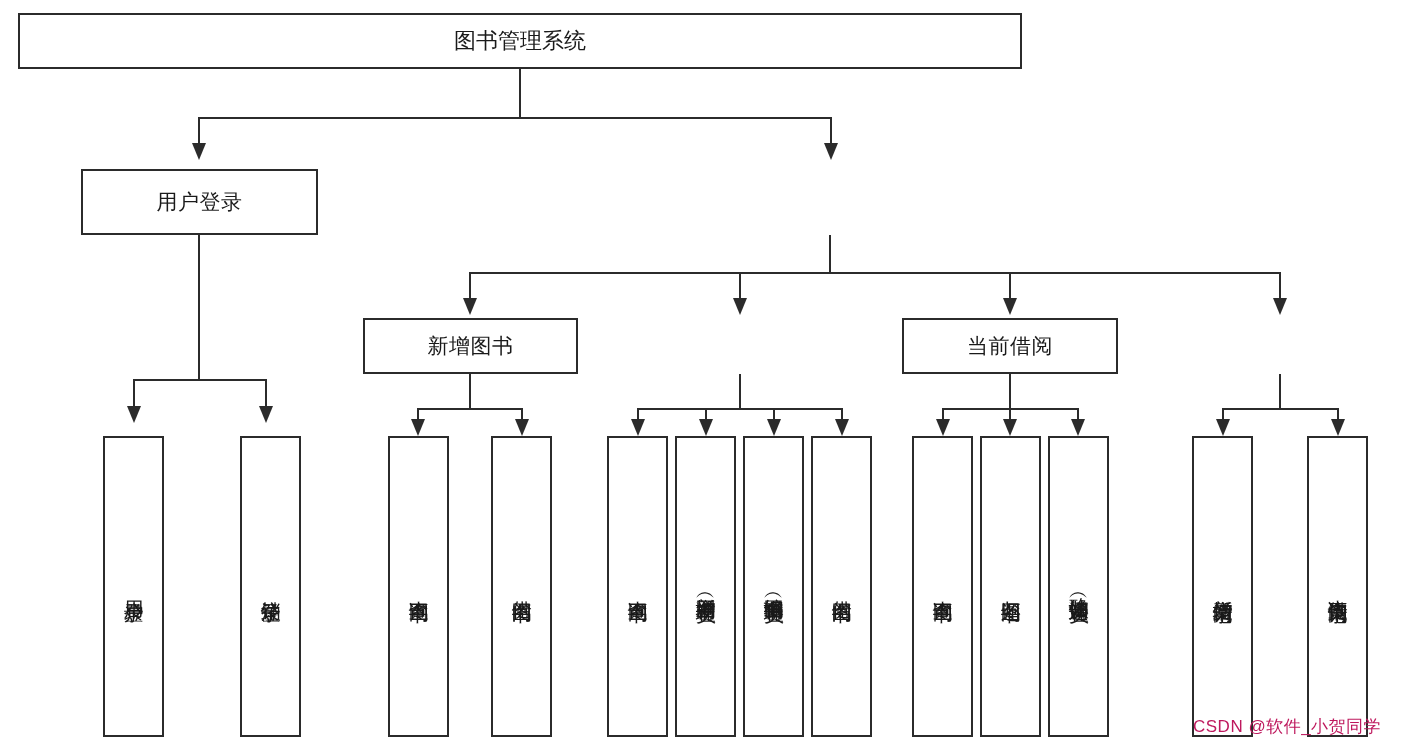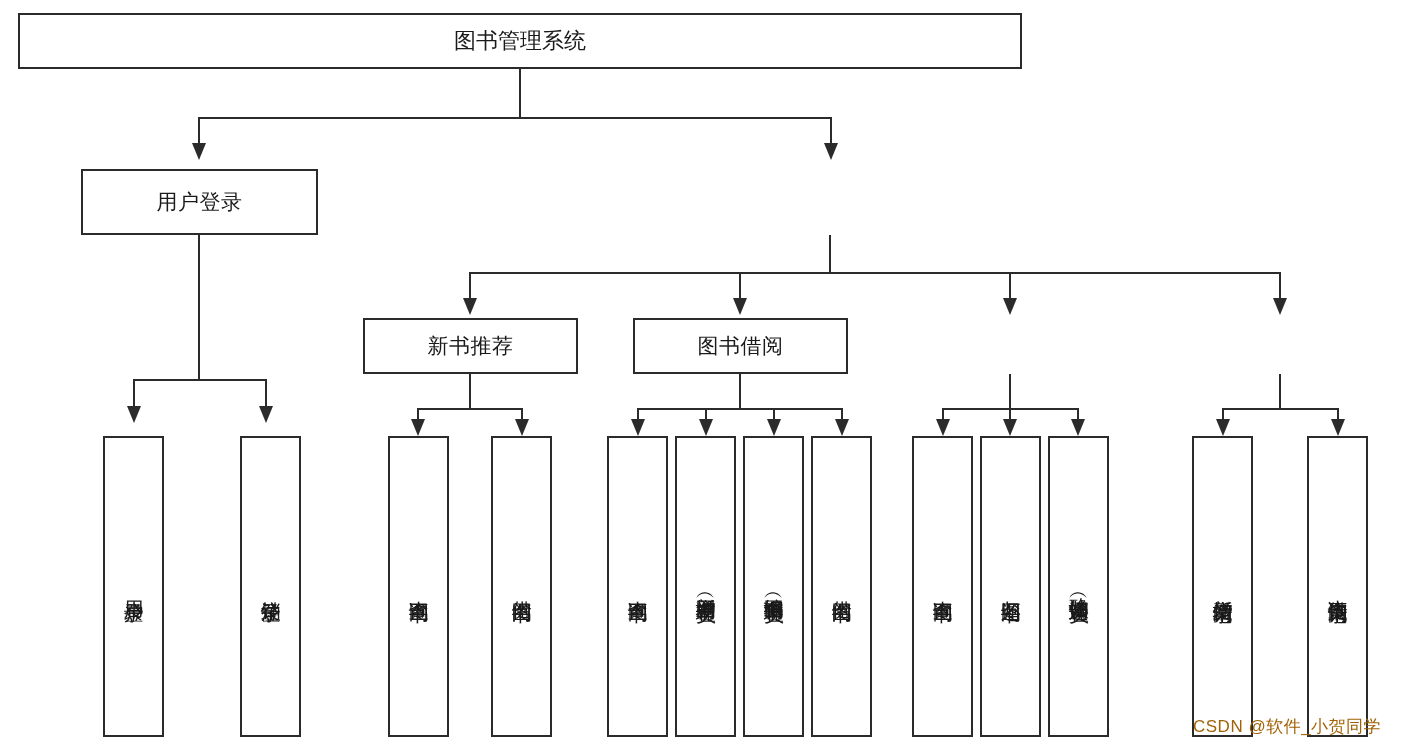--- a/index.html
+++ b/index.html
@@ -57,21 +57,21 @@
     position: absolute;
     width: 0;
     height: 0;
     border-left: 7px solid transparent;
     border-right: 7px solid transparent;
     border-top: 17px solid #2b2b2b;
   }
   .watermark {
     position: absolute;
     font-size: 17px;
-    color: #a16207;
+    color: #be185d;
     white-space: nowrap;
     letter-spacing: 0.5px;
   }
 </style>
 </head>
 <body>
 
 <div id="canvas">
 
   <div class="node root" style="left:18px; top:13px; width:1004px; height:56px;">
@@ -109,27 +109,27 @@
   <div class="conn v" style="left:739px; top:272px; height:26px;"></div>
   <div class="arrow" style="left:733px; top:298px;"></div>
 
   <div class="conn v" style="left:1009px; top:272px; height:26px;"></div>
   <div class="arrow" style="left:1003px; top:298px;"></div>
 
   <div class="conn v" style="left:1279px; top:272px; height:26px;"></div>
   <div class="arrow" style="left:1273px; top:298px;"></div>
 
   <div class="node h" style="left:363px; top:318px; width:215px; height:56px;">
-    <span>新书推荐</span>
-  </div>
-
-  <div class="node h" style="left:633px; top:318px; width:215px; height:56px;">
-    <span>图书借阅</span>
-  </div>
-
+    <span>新增图书</span>
+  </div>
+
+
+  <div class="node h" style="left:902px; top:318px; width:216px; height:56px;">
+    <span>当前借阅</span>
+  </div>
 
 
   <div class="conn v" style="left:469px; top:374px; height:35px;"></div>
   <div class="conn h" style="left:417px; top:408px; width:105px;"></div>
   <div class="conn v" style="left:417px; top:408px; height:12px;"></div>
   <div class="arrow" style="left:411px; top:419px;"></div>
   <div class="conn v" style="left:521px; top:408px; height:12px;"></div>
   <div class="arrow" style="left:515px; top:419px;"></div>
 
   <div class="conn v" style="left:739px; top:374px; height:35px;"></div>

